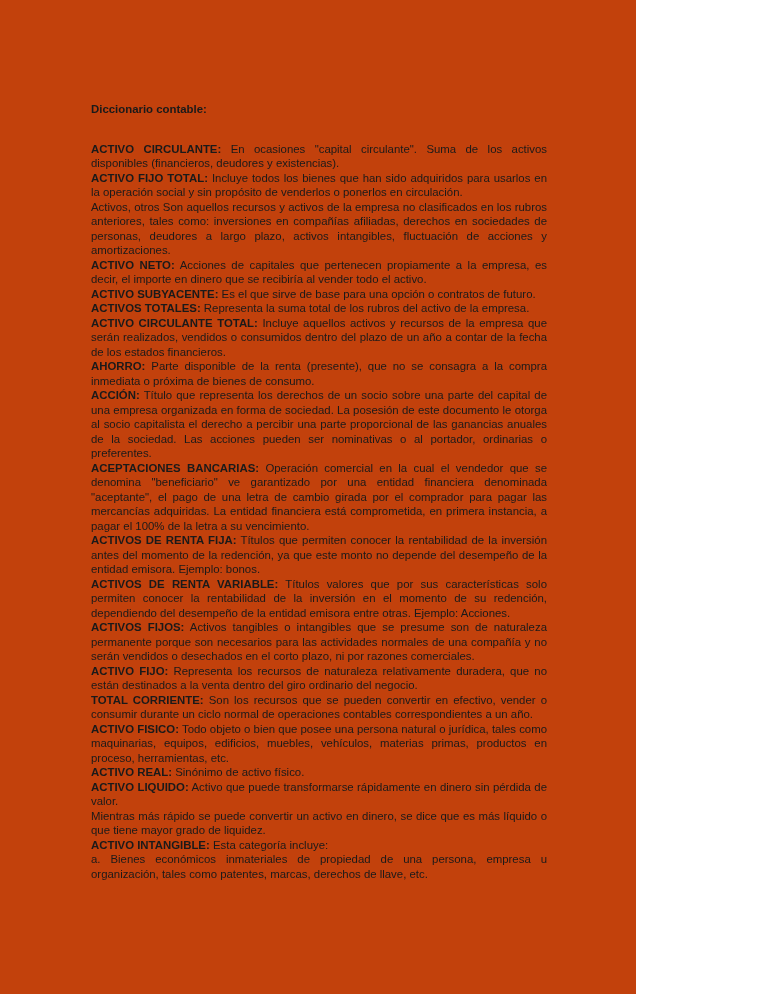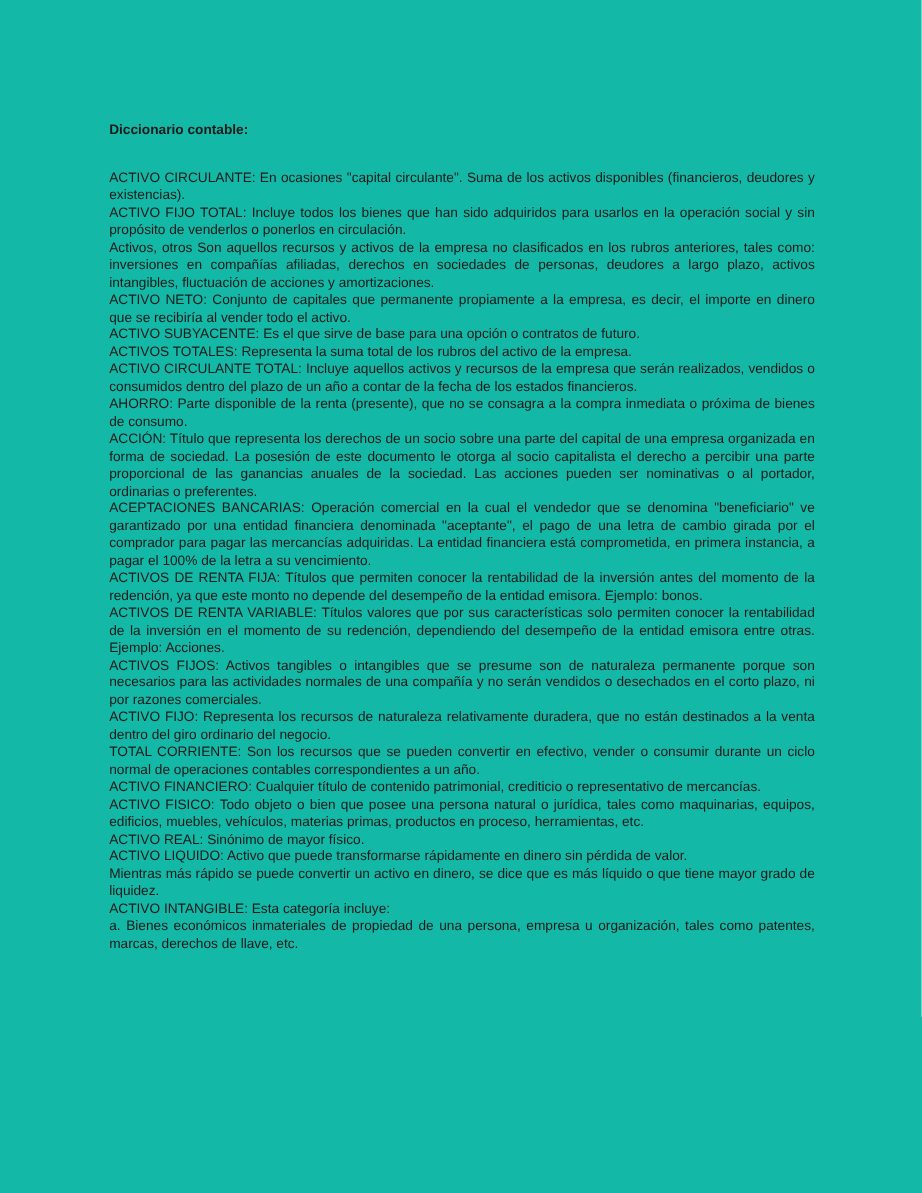--- a/index.html
+++ b/index.html
@@ -7,55 +7,55 @@
     padding: 0;
     background: #ffffff;
   }
   body {
     width: 768px;
     height: 994px;
     overflow: hidden;
   }
   .page {
     box-sizing: border-box;
-    width: 768px;
+    width: 636px;
     height: 994px;
-    background: #14b8a6;
+    background: #c2410c;
     padding: 102px 89px 0 91px;
     font-family: "Liberation Sans", sans-serif;
     font-size: 11.4px;
     line-height: 14.5px;
     color: #1a1a1a;
   }
   .doc-title {
     margin: 0 0 25px 0;
     font-weight: bold;
   }
   .entries p.entry {
     margin: 0;
     text-align: justify;
   }
   .term {
-    font-weight: normal;
+    font-weight: bold;
   }
 </style>
 </head>
 <body>
 
 <div class="page">
   <p class="doc-title">Diccionario contable:</p>
   <div class="entries" id="entries">
   <p class="entry"><span class="term">ACTIVO CIRCULANTE:</span><span class="def"> En ocasiones "capital circulante". Suma de los activos disponibles (financieros, deudores y existencias).</span></p>
 
   <p class="entry"><span class="term">ACTIVO FIJO TOTAL:</span><span class="def"> Incluye todos los bienes que han sido adquiridos para usarlos en la operación social y sin propósito de venderlos o ponerlos en circulación.</span></p>
 
 
   <p class="entry"><span class="def">Activos, otros Son aquellos recursos y activos de la empresa no clasificados en los rubros anteriores, tales como: inversiones en compañías afiliadas, derechos en sociedades de personas, deudores a largo plazo, activos intangibles, fluctuación de acciones y amortizaciones.</span></p>
 
-  <p class="entry"><span class="term">ACTIVO NETO:</span><span class="def"> Conjunto de capitales que permanente propiamente a la empresa, es decir, el importe en dinero que se recibiría al vender todo el activo.</span></p>
+  <p class="entry"><span class="term">ACTIVO NETO:</span><span class="def"> Acciones de capitales que pertenecen propiamente a la empresa, es decir, el importe en dinero que se recibiría al vender todo el activo.</span></p>
 
   <p class="entry"><span class="term">ACTIVO SUBYACENTE:</span><span class="def"> Es el que sirve de base para una opción o contratos de futuro.</span></p>
 
   <p class="entry"><span class="term">ACTIVOS TOTALES:</span><span class="def"> Representa la suma total de los rubros del activo de la empresa.</span></p>
 
   <p class="entry"><span class="term">ACTIVO CIRCULANTE TOTAL:</span><span class="def"> Incluye aquellos activos y recursos de la empresa que serán realizados, vendidos o consumidos dentro del plazo de un año a contar de la fecha de los estados financieros.</span></p>
 
   <p class="entry"><span class="term">AHORRO:</span><span class="def"> Parte disponible de la renta (presente), que no se consagra a la compra inmediata o próxima de bienes de consumo.</span></p>
 
   <p class="entry"><span class="term">ACCIÓN:</span><span class="def"> Título que representa los derechos de un socio sobre una parte del capital de una empresa organizada en forma de sociedad. La posesión de este documento le otorga al socio capitalista el derecho a percibir una parte proporcional de las ganancias anuales de la sociedad. Las acciones pueden ser nominativas o al portador, ordinarias o preferentes.</span></p>
@@ -66,25 +66,24 @@
   <p class="entry"><span class="term">ACTIVOS DE RENTA FIJA:</span><span class="def"> Títulos que permiten conocer la rentabilidad de la inversión antes del momento de la redención, ya que este monto no depende del desempeño de la entidad emisora. Ejemplo: bonos.</span></p>
 
   <p class="entry"><span class="term">ACTIVOS DE RENTA VARIABLE:</span><span class="def"> Títulos valores que por sus características solo permiten conocer la rentabilidad de la inversión en el momento de su redención, dependiendo del desempeño de la entidad emisora entre otras. Ejemplo: Acciones.</span></p>
 
   <p class="entry"><span class="term">ACTIVOS FIJOS:</span><span class="def"> Activos tangibles o intangibles que se presume son de naturaleza permanente porque son necesarios para las actividades normales de una compañía y no serán vendidos o desechados en el corto plazo, ni por razones comerciales.</span></p>
 
   <p class="entry"><span class="term">ACTIVO FIJO:</span><span class="def"> Representa los recursos de naturaleza relativamente duradera, que no están destinados a la venta dentro del giro ordinario del negocio.</span></p>
 
   <p class="entry"><span class="term">TOTAL CORRIENTE:</span><span class="def"> Son los recursos que se pueden convertir en efectivo, vender o consumir durante un ciclo normal de operaciones contables correspondientes a un año.</span></p>
 
-  <p class="entry"><span class="term">ACTIVO FINANCIERO:</span><span class="def"> Cualquier título de contenido patrimonial, crediticio o representativo de mercancías.</span></p>
 
   <p class="entry"><span class="term">ACTIVO FISICO:</span><span class="def"> Todo objeto o bien que posee una persona natural o jurídica, tales como maquinarias, equipos, edificios, muebles, vehículos, materias primas, productos en proceso, herramientas, etc.</span></p>
 
-  <p class="entry"><span class="term">ACTIVO REAL:</span><span class="def"> Sinónimo de mayor físico.</span></p>
+  <p class="entry"><span class="term">ACTIVO REAL:</span><span class="def"> Sinónimo de activo físico.</span></p>
 
   <p class="entry"><span class="term">ACTIVO LIQUIDO:</span><span class="def"> Activo que puede transformarse rápidamente en dinero sin pérdida de valor.</span></p>
 
   <p class="entry"><span class="def">Mientras más rápido se puede convertir un activo en dinero, se dice que es más líquido o que tiene mayor grado de liquidez.</span></p>
 
 
   <p class="entry"><span class="term">ACTIVO INTANGIBLE:</span><span class="def"> Esta categoría incluye:</span></p>
 
   <p class="entry"><span class="def">a. Bienes económicos inmateriales de propiedad de una persona, empresa u organización, tales como patentes, marcas, derechos de llave, etc.</span></p>
 </div>

